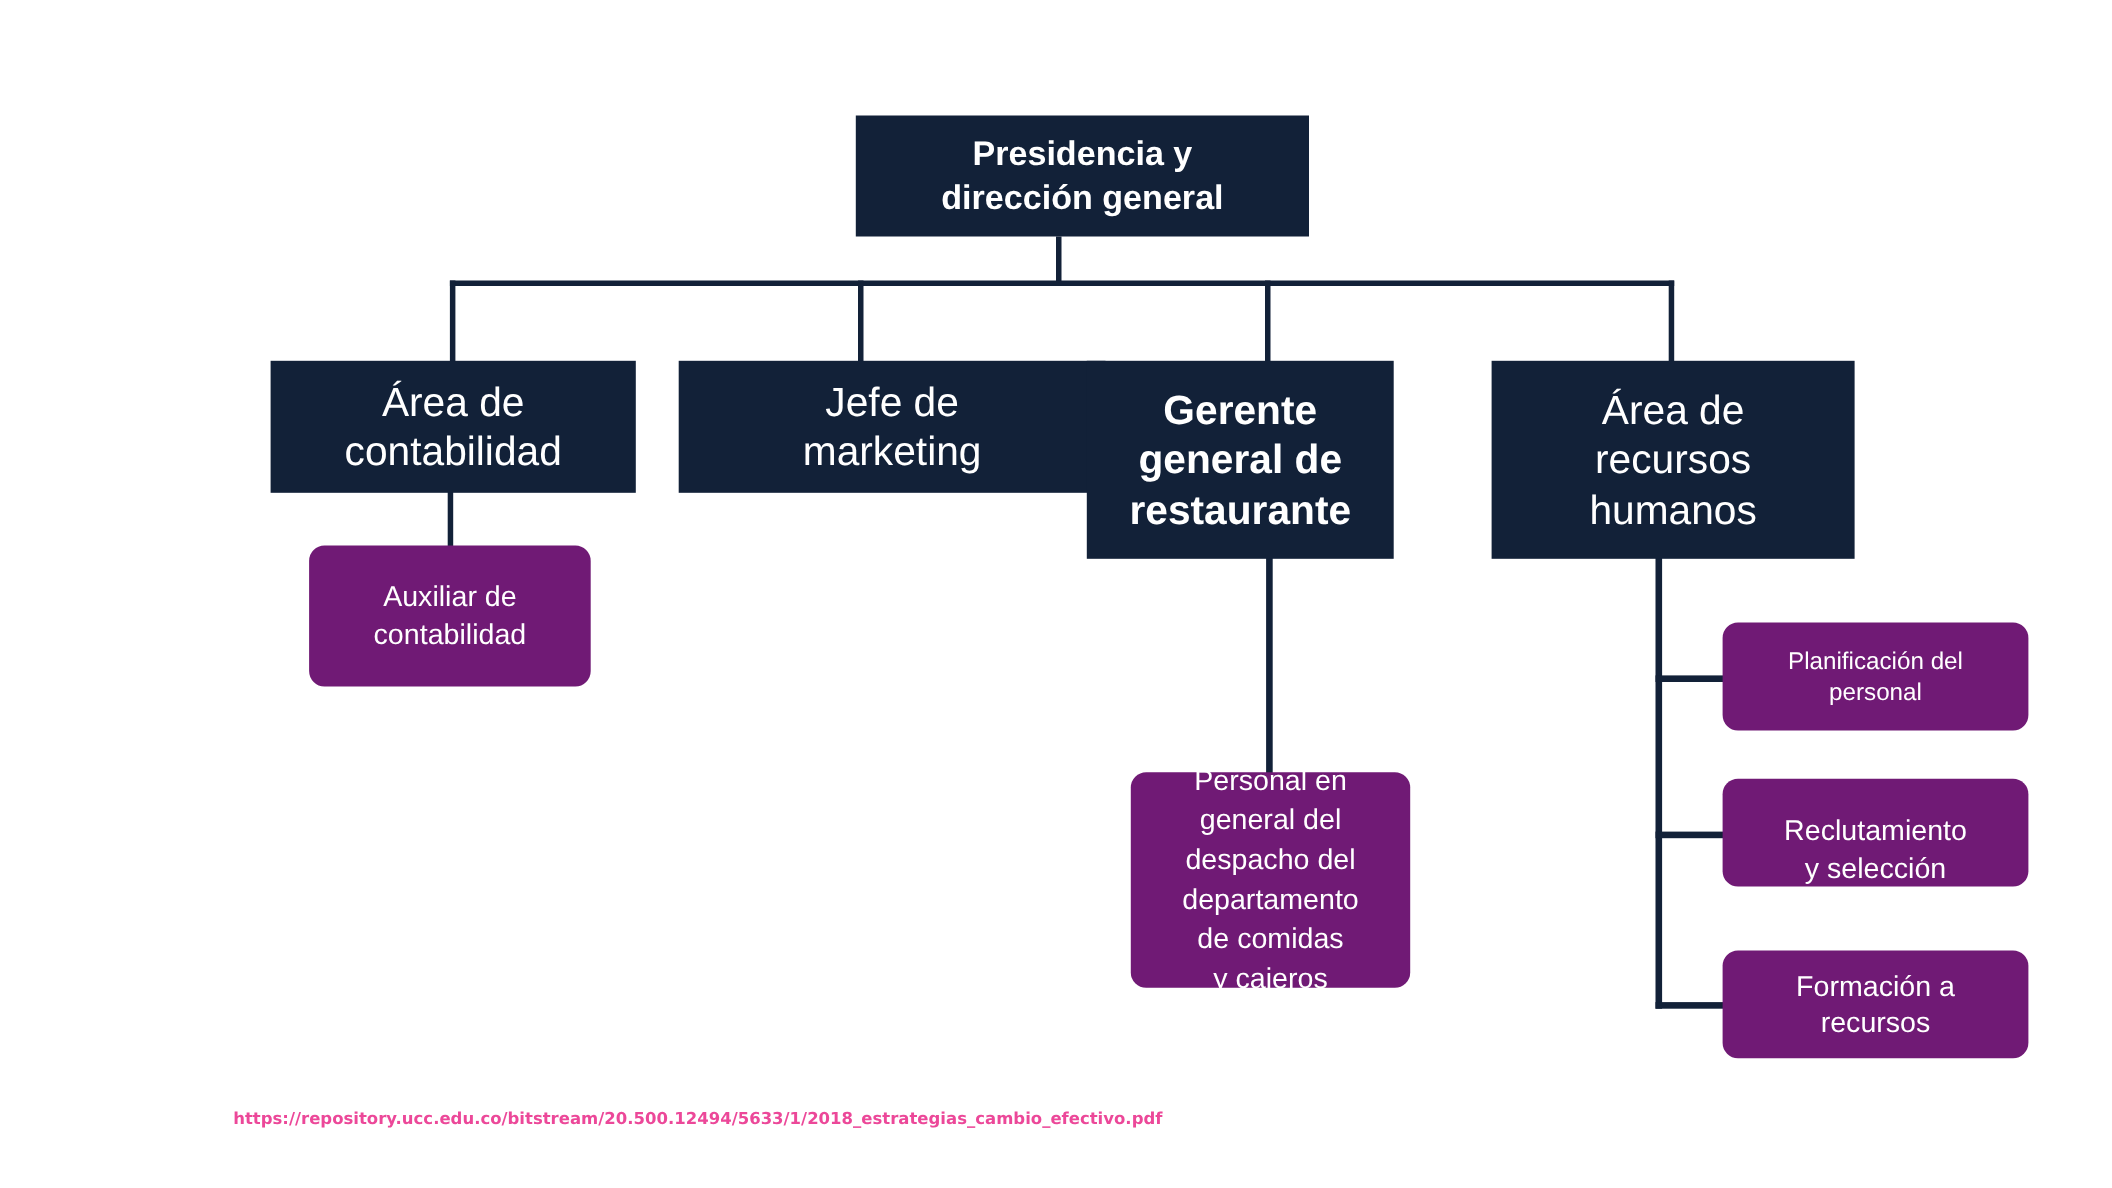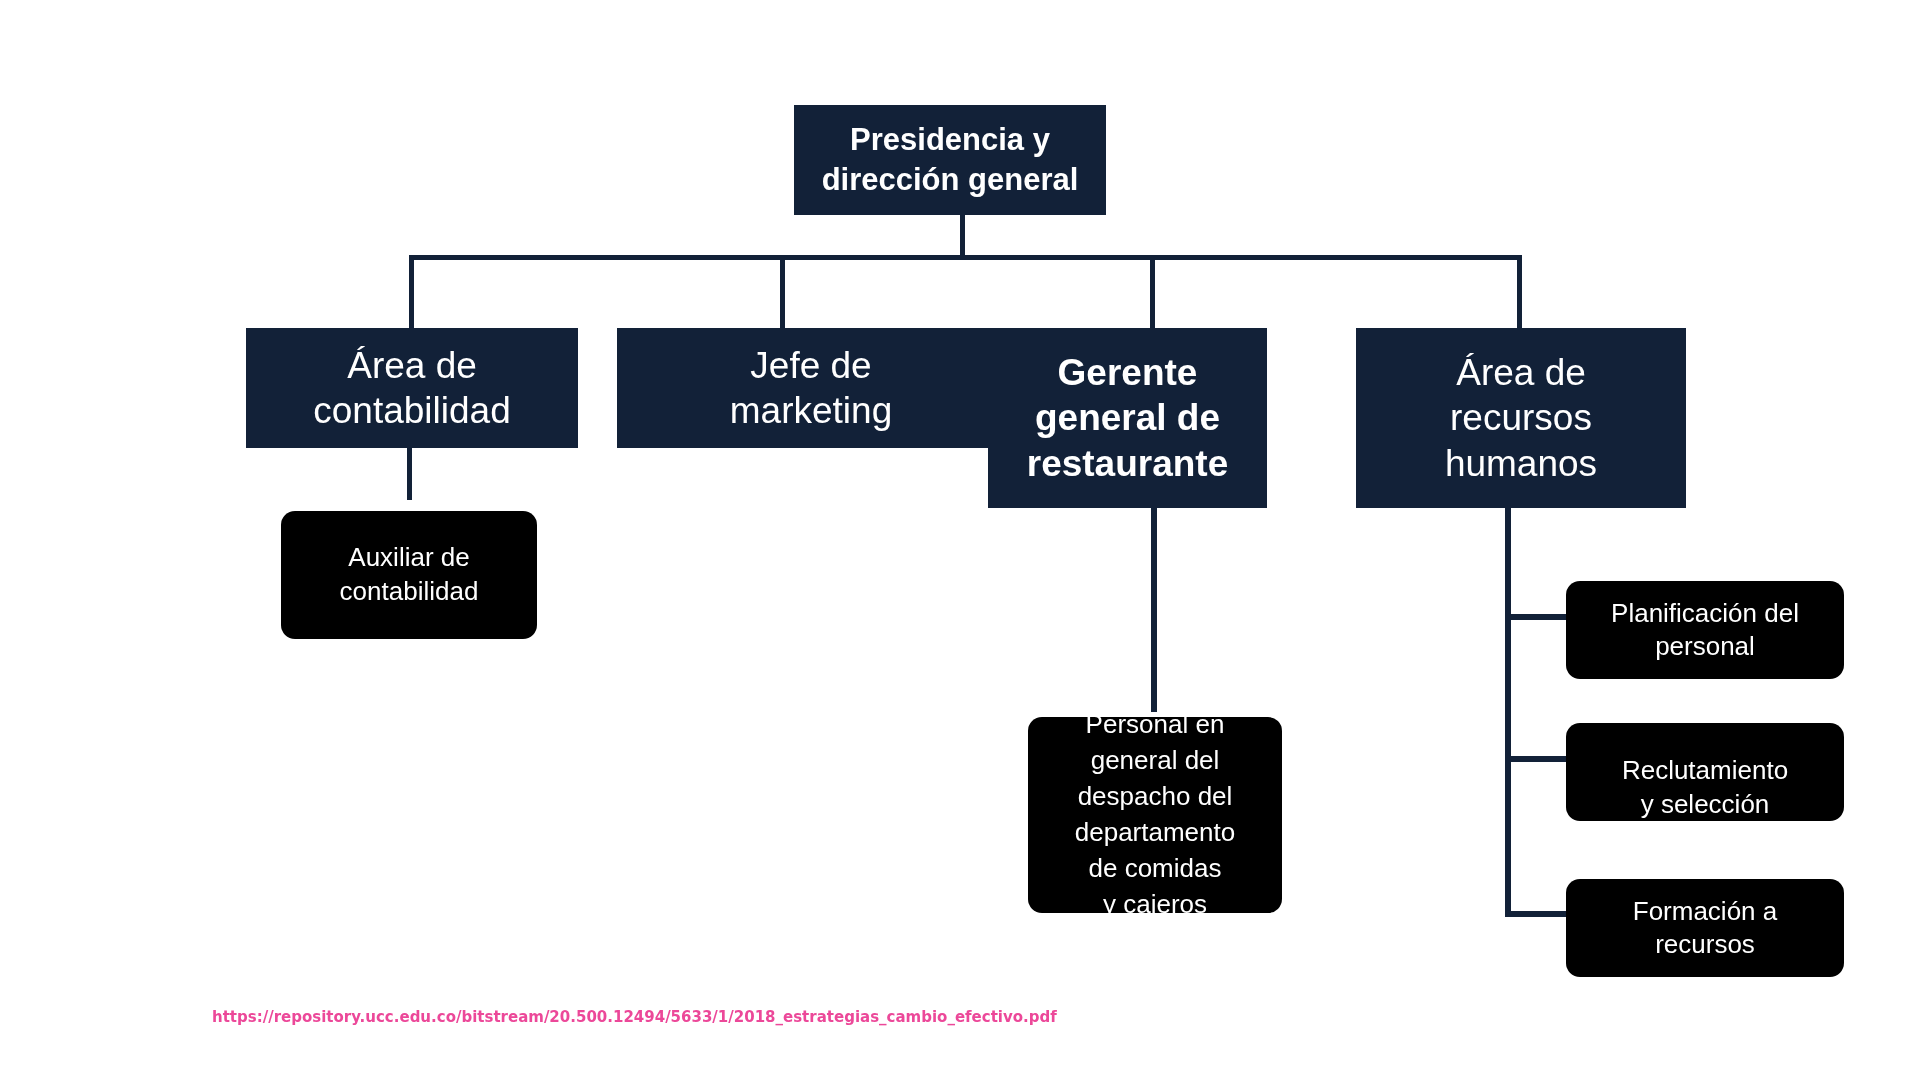--- a/index.html
+++ b/index.html
@@ -77,28 +77,27 @@
   .node .label {
     display: block;
     width: 100%;
     white-space: pre-line;
   }
   .node-dark {
     background: #122138;
     border-radius: 0;
   }
   .node-teal {
-    background: #000000;
+    background: #701a75;
     border-radius: 14px;
-    margin-top: 15px;
   }
 
   
   #node-presidencia {
-    left: 794px; top: 105px; width: 312px; height: 110px;
+    left: 778px; top: 105px; width: 412px; height: 110px;
     font-size: 31px; line-height: 1.30; font-weight: 600;
   }
   #node-contabilidad {
     left: 246px; top: 328px; width: 332px; height: 120px;
     font-size: 37px; line-height: 1.22; font-weight: 400;
   }
   #node-marketing {
     left: 617px; top: 328px; width: 388px; height: 120px;
     font-size: 37px; line-height: 1.22; font-weight: 400;
   }
@@ -117,21 +116,21 @@
   #node-subgerente {
     left: 1022px; top: 570px; width: 254px; height: 66px;
     font-size: 26px; line-height: 1.25; font-weight: 400;
   }
   #node-personal {
     left: 1028px; top: 702px; width: 254px; height: 196px;
     font-size: 26px; line-height: 1.38; font-weight: 400;
   }
   #node-planificacion {
     left: 1566px; top: 566px; width: 278px; height: 98px;
-    font-size: 26px; line-height: 1.28; font-weight: 400;
+    font-size: 22px; line-height: 1.28; font-weight: 400;
   }
   #node-reclutamiento {
     left: 1566px; top: 708px; width: 278px; height: 98px;
     font-size: 26px; line-height: 1.28; font-weight: 400; align-items: flex-end;
   }
   #node-formacion {
     left: 1566px; top: 864px; width: 278px; height: 98px;
     font-size: 26px; line-height: 1.28; font-weight: 400;
   }
 

